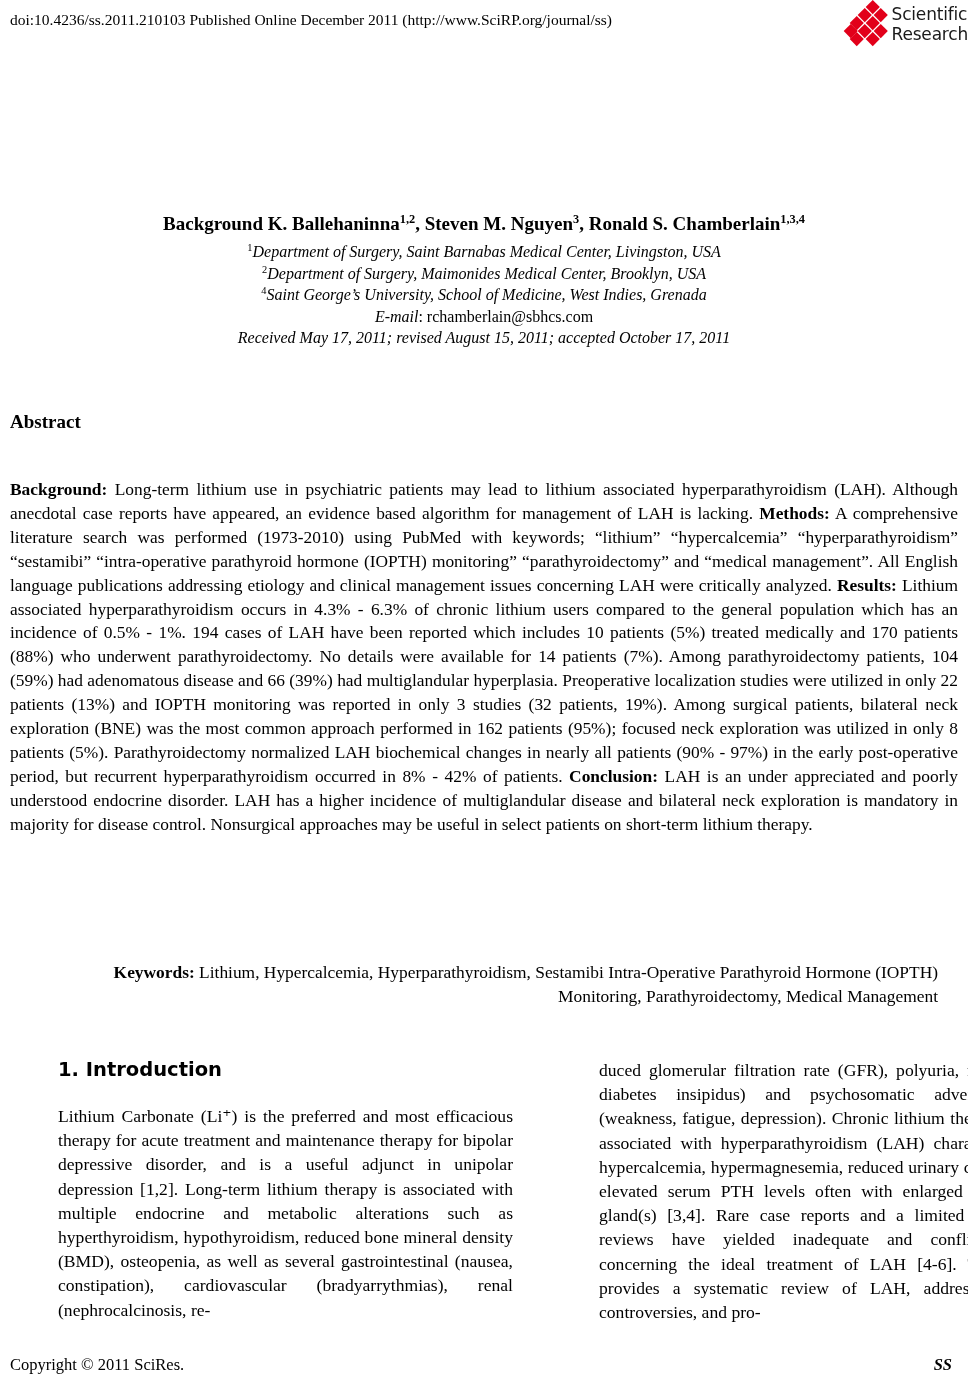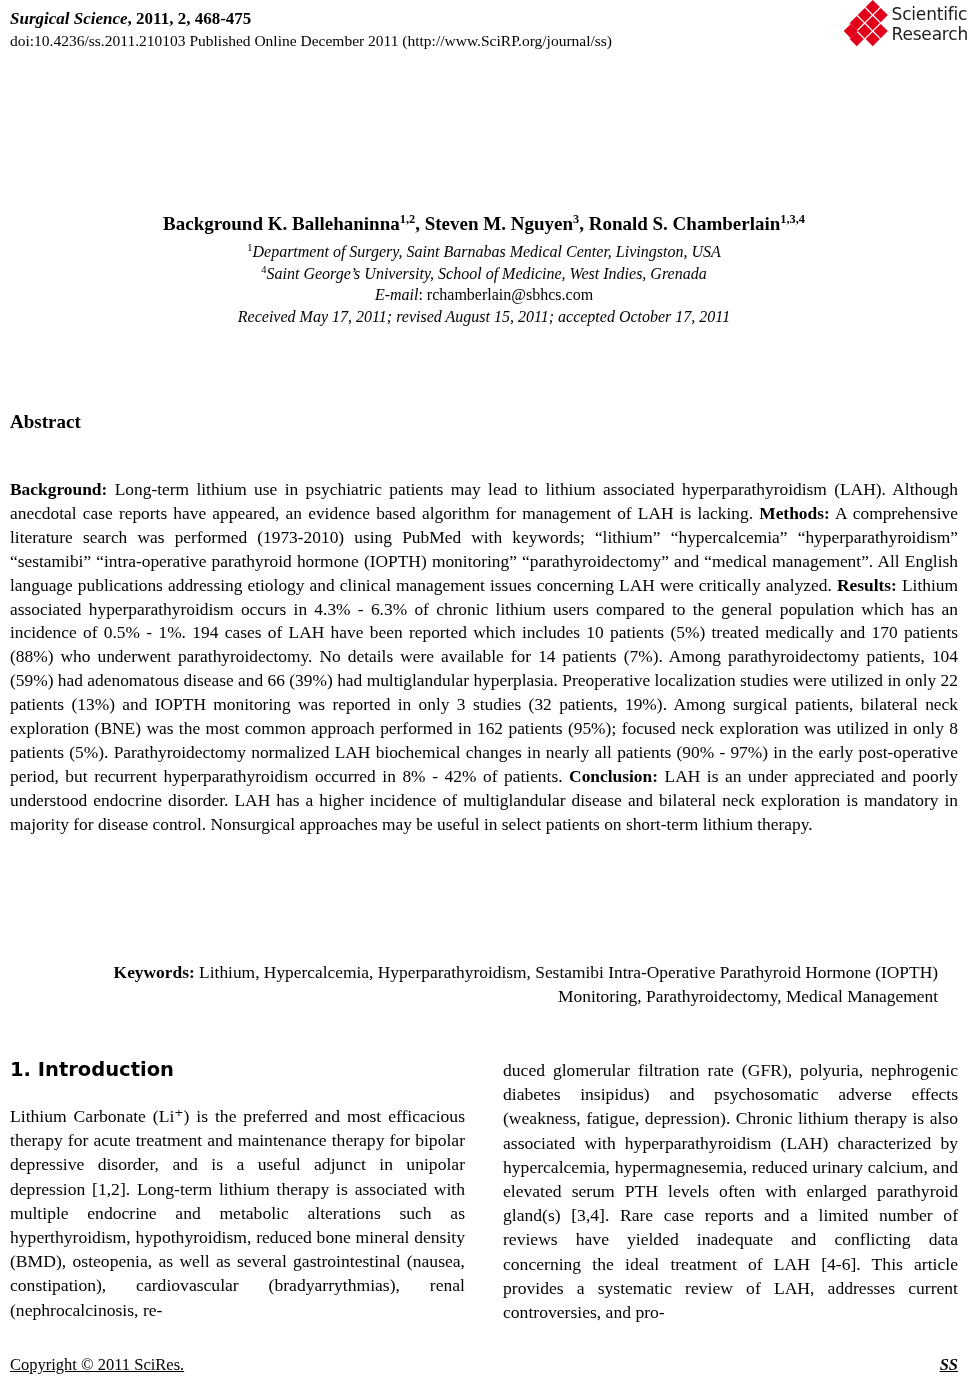--- a/index.html
+++ b/index.html
@@ -166,20 +166,21 @@
     top: 1058px;
     left: 10px;
     width: 948px;
     height: 280px;
     display: flex;
     gap: 38px;
   }
   .col {
     width: 455px;
     flex: none;
+    margin-left: 48px;
   }
   .section-heading {
     font-family: "DejaVu Sans", "Liberation Sans", sans-serif;
     font-size: 19.5px;
     line-height: 24px;
     font-weight: bold;
     margin: 0 0 22px 0;
   }
   .body-para {
     font-size: 17.6px;
@@ -189,42 +190,38 @@
     margin: 0;
     hyphens: none;
   }
   .col-right .body-para { margin-top: 0; }
 
   
   .page-footer {
     position: absolute;
     bottom: 14px;
     left: 10px;
-    right: 10px;
+    right: 16px;
     display: flex;
     justify-content: space-between;
     align-items: center;
     font-size: 16.5px;
     line-height: 20px;
-    text-decoration: underline;
   }
   .footer-right {
     font-style: italic;
     font-weight: bold;
   }
 </style>
 </head>
 <body>
 
 <div class="page">
 
   <div class="running-head">
-    <div class="journal-line">
-      <span class="journal-name">Surgical Science</span><span class="journal-meta">, 2011, 2, 468-475</span>
-    </div>
     <div class="doi-line">doi:10.4236/ss.2011.210103 Published Online December 2011 (http://www.SciRP.org/journal/ss)</div>
   </div>
 
   <div class="publisher-logo">
     <div class="logo-mark">
       <i style="left:22px;  top:0px;"></i>
       <i style="left:30px;  top:8px;"></i>
       <i style="left:14px;  top:8px;"></i>
       <i style="left:22px;  top:16px;"></i>
       <i style="left:6px;   top:16px;"></i>
@@ -238,20 +235,21 @@
       <span>Scientific</span>
       <span>Research</span>
     </div>
   </div>
 
 
   <div class="authors-block">
     <div class="author-list"><span>Background K. Ballehaninna</span><sup>1,2</sup><span>, Steven M. Nguyen</span><sup>3</sup><span>, Ronald S. Chamberlain</span><sup>1,3,4</sup></div>
 
     <div class="affiliation"><sup class="roman">1</sup><span>Department of Surgery, Saint Barnabas Medical Center, Livingston, USA</span></div>
+    <div class="affiliation"><sup class="roman">2</sup><span>Department of Surgery, Maimonides Medical Center, Brooklyn, USA</span></div>
     <div class="affiliation"><sup class="roman">4</sup><span>Saint George’s University, School of Medicine, West Indies, Grenada</span></div>
 
     <div class="email-line"><span>E-mail</span><span class="roman">: rchamberlain@sbhcs.com</span></div>
     <div class="dates-line">Received May 17, 2011; revised August 15, 2011; accepted October 17, 2011</div>
   </div>
 
   <div class="abstract-heading">Abstract</div>
   <div class="abstract-body"><b>Background:</b><span> Long-term lithium use in psychiatric patients may lead to lithium associated hyperparathyroidism (LAH). Although anecdotal case reports have appeared, an evidence based algorithm for management of LAH is lacking. </span><b>Methods:</b><span> A comprehensive literature search was performed (1973-2010) using PubMed with keywords; “lithium” “hypercalcemia” “hyperparathyroidism” “sestamibi” “intra-operative parathyroid hormone (IOPTH) monitoring” “parathyroidectomy” and “medical management”. All English language publications addressing etiology and clinical management issues concerning LAH were critically analyzed. </span><b>Results:</b><span> Lithium associated hyperparathyroidism occurs in 4.3% - 6.3% of chronic lithium users compared to the general population which has an incidence of 0.5% - 1%. 194 cases of LAH have been reported which includes 10 patients (5%) treated medically and 170 patients (88%) who underwent parathyroidectomy. No details were available for 14 patients (7%). Among parathyroidectomy patients, 104 (59%) had adenomatous disease and 66 (39%) had multiglandular hyperplasia. Preoperative localization studies were utilized in only 22 patients (13%) and IOPTH monitoring was reported in only 3 studies (32 patients, 19%). Among surgical patients, bilateral neck exploration (BNE) was the most common approach performed in 162 patients (95%); focused neck exploration was utilized in only 8 patients (5%). Parathyroidectomy normalized LAH biochemical changes in nearly all patients (90% - 97%) in the early post-operative period, but recurrent hyperparathyroidism occurred in 8% - 42% of patients. </span><b>Conclusion:</b><span> LAH is an under appreciated and poorly understood endocrine disorder. LAH has a higher incidence of multiglandular disease and bilateral neck exploration is mandatory in majority for disease control. Nonsurgical approaches may be useful in select patients on short-term lithium therapy.</span></div>
 
   <div class="keywords">

